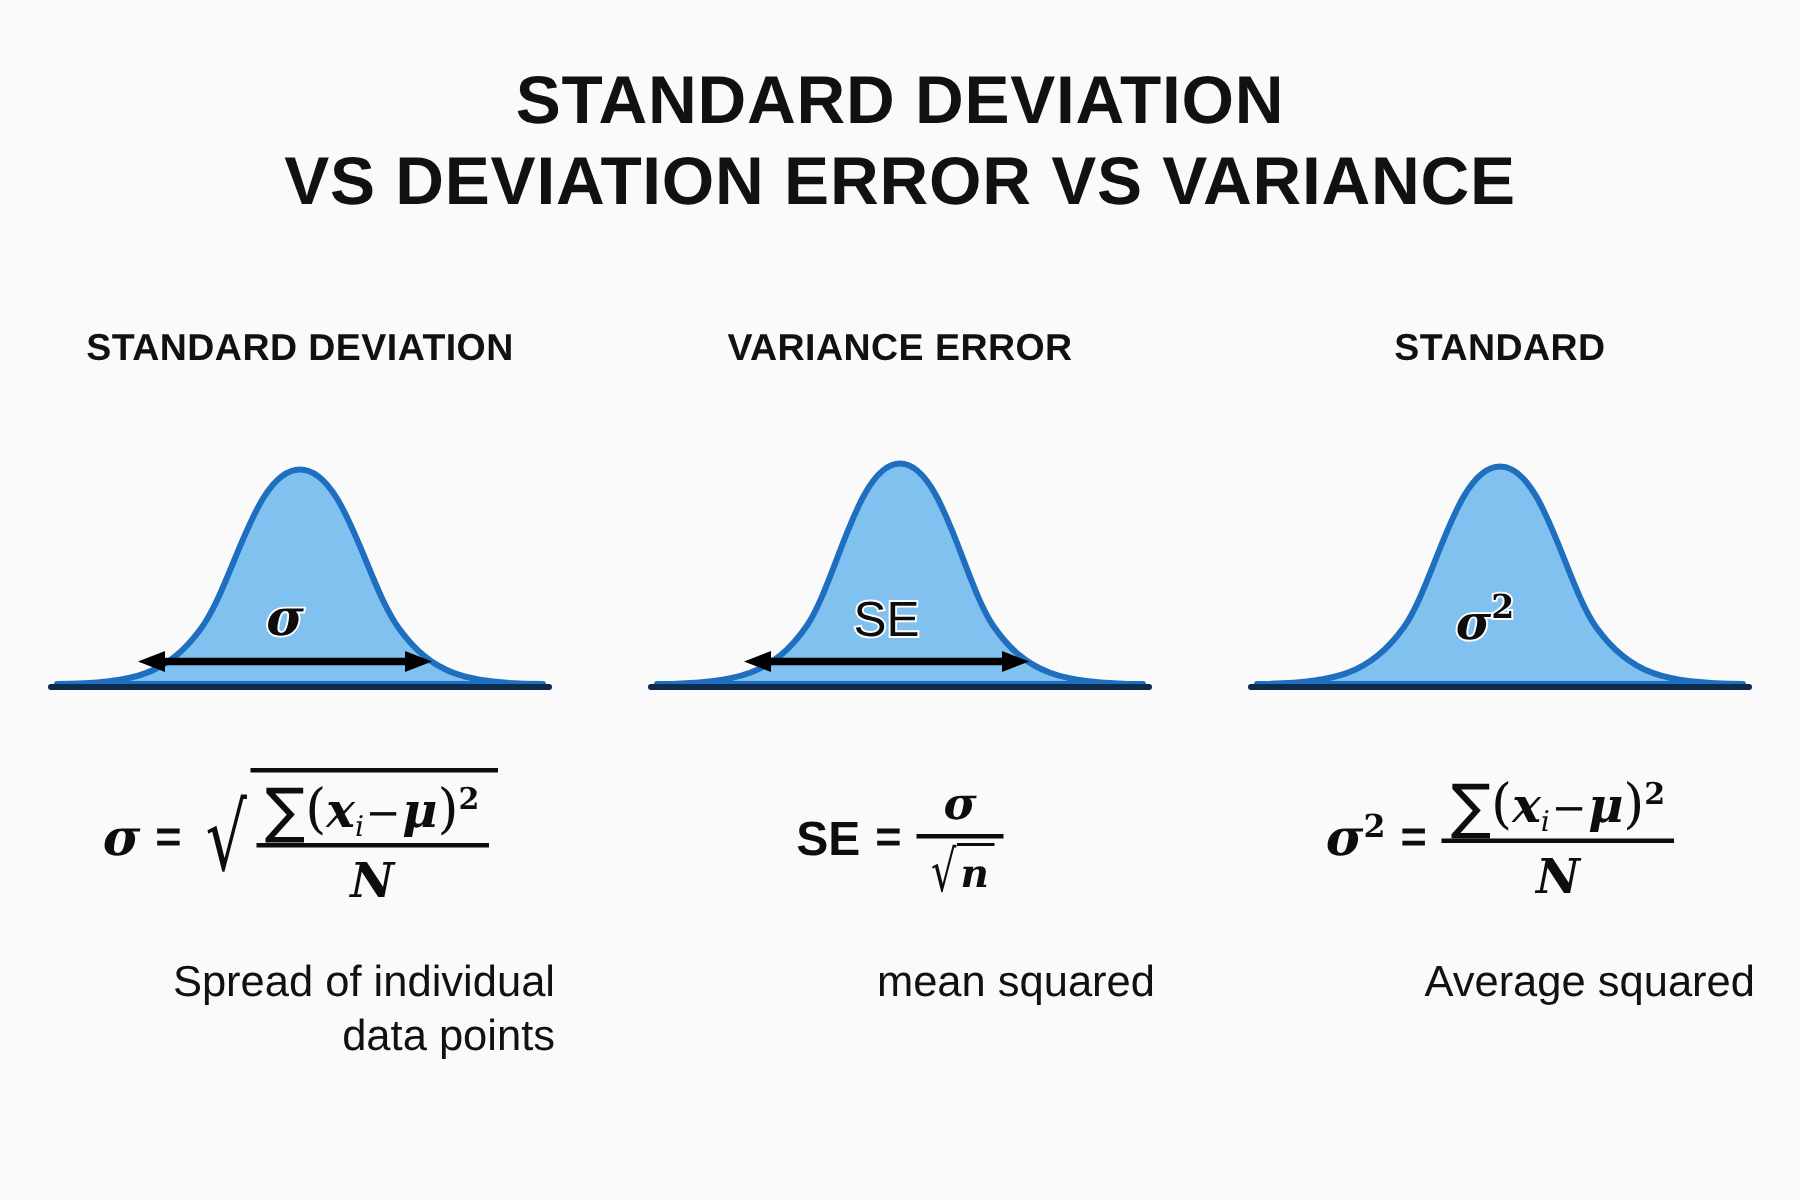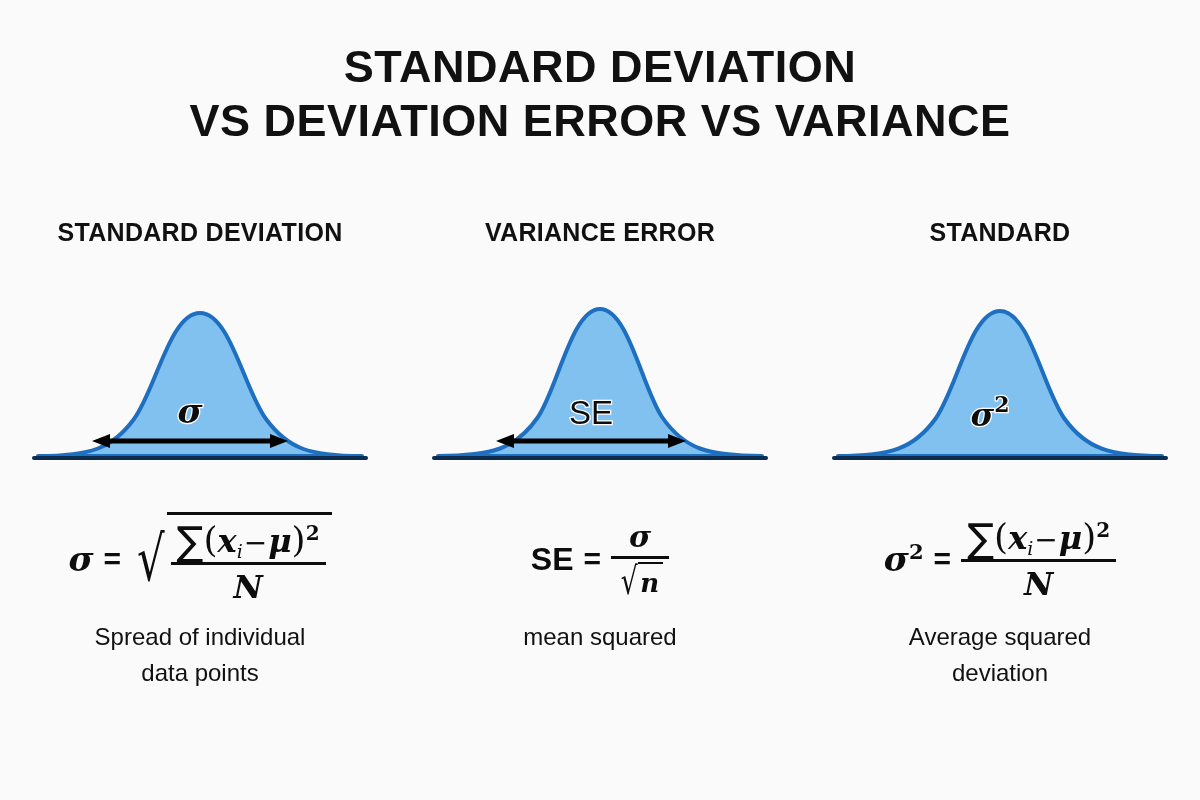--- a/index.html
+++ b/index.html
@@ -216,25 +216,26 @@
   }
   .sqrt-n {
     display: inline-flex;
     align-items: stretch;
   }
   .sqrt-n .radical-sign { font-size: 38px; margin-right: -3px; }
   .sqrt-n .radical-body { border-top-width: 2.5px; padding: 2px 4px 0 2px; }
 
   
   .caption {
-    font-family: "Liberation Sans", sans-serif;
-    font-size: 24px;
+    margin-top: 18px;
+    font-family: "Liberation Sans", sans-serif;
+    font-size: 29px;
     line-height: 36px;
     color: #111111;
-    text-align: center;
+    text-align: right;
     width: 340px;
   }
 </style>
 </head>
 <body>
 
 <div class="title-block">
   <div class="title-line">STANDARD DEVIATION</div>
   <div class="title-line">VS DEVIATION ERROR VS VARIANCE</div>
 </div>
@@ -362,17 +363,16 @@
           <span class="frac-bar"></span>
           <span class="frac-den">
             <span class="sym-N">N</span>
           </span>
         </span>
       </div>
     </div>
 
     <div class="caption">
       <div>Average squared</div>
-      <div>deviation</div>
     </div>
   </div>
 
 </div>
 
 </body></html>

